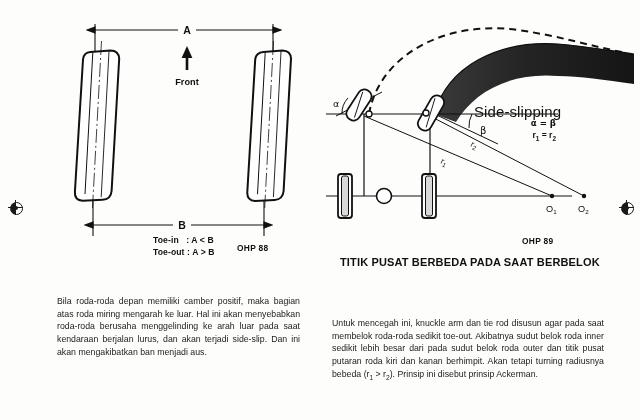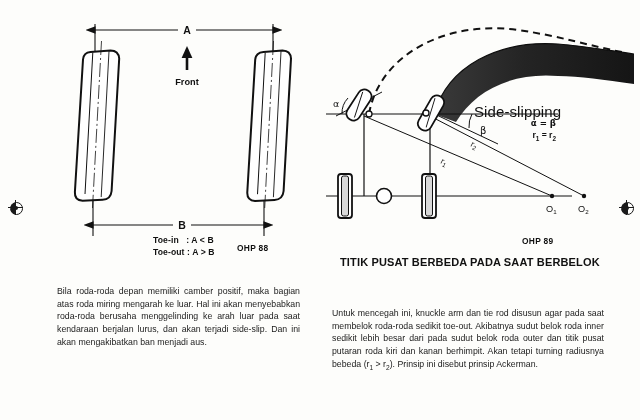--- a/index.html
+++ b/index.html
@@ -61,20 +61,21 @@
   .fig-caption{
     position:absolute;left:340px;top:256px;width:290px;
     font-size:11px;font-weight:bold;letter-spacing:.15px;
   }
 
   
   .col{
     position:absolute;font-size:8.75px;line-height:1.445;
     text-align:justify;text-justify:inter-word;
     color:#1b1b1b;
+    margin-top:10px;
   }
   #col-left{left:57px;top:285px;width:243px;}
   #col-right{left:332px;top:307px;width:272px;}
   .col p{margin:0 0 8px 0;}
   .col p:last-child{margin-bottom:0;}
   .col sub{font-size:6.6px;}
 
   .greek{font-family:"DejaVu Sans", sans-serif;}
 </style>
 </head>

